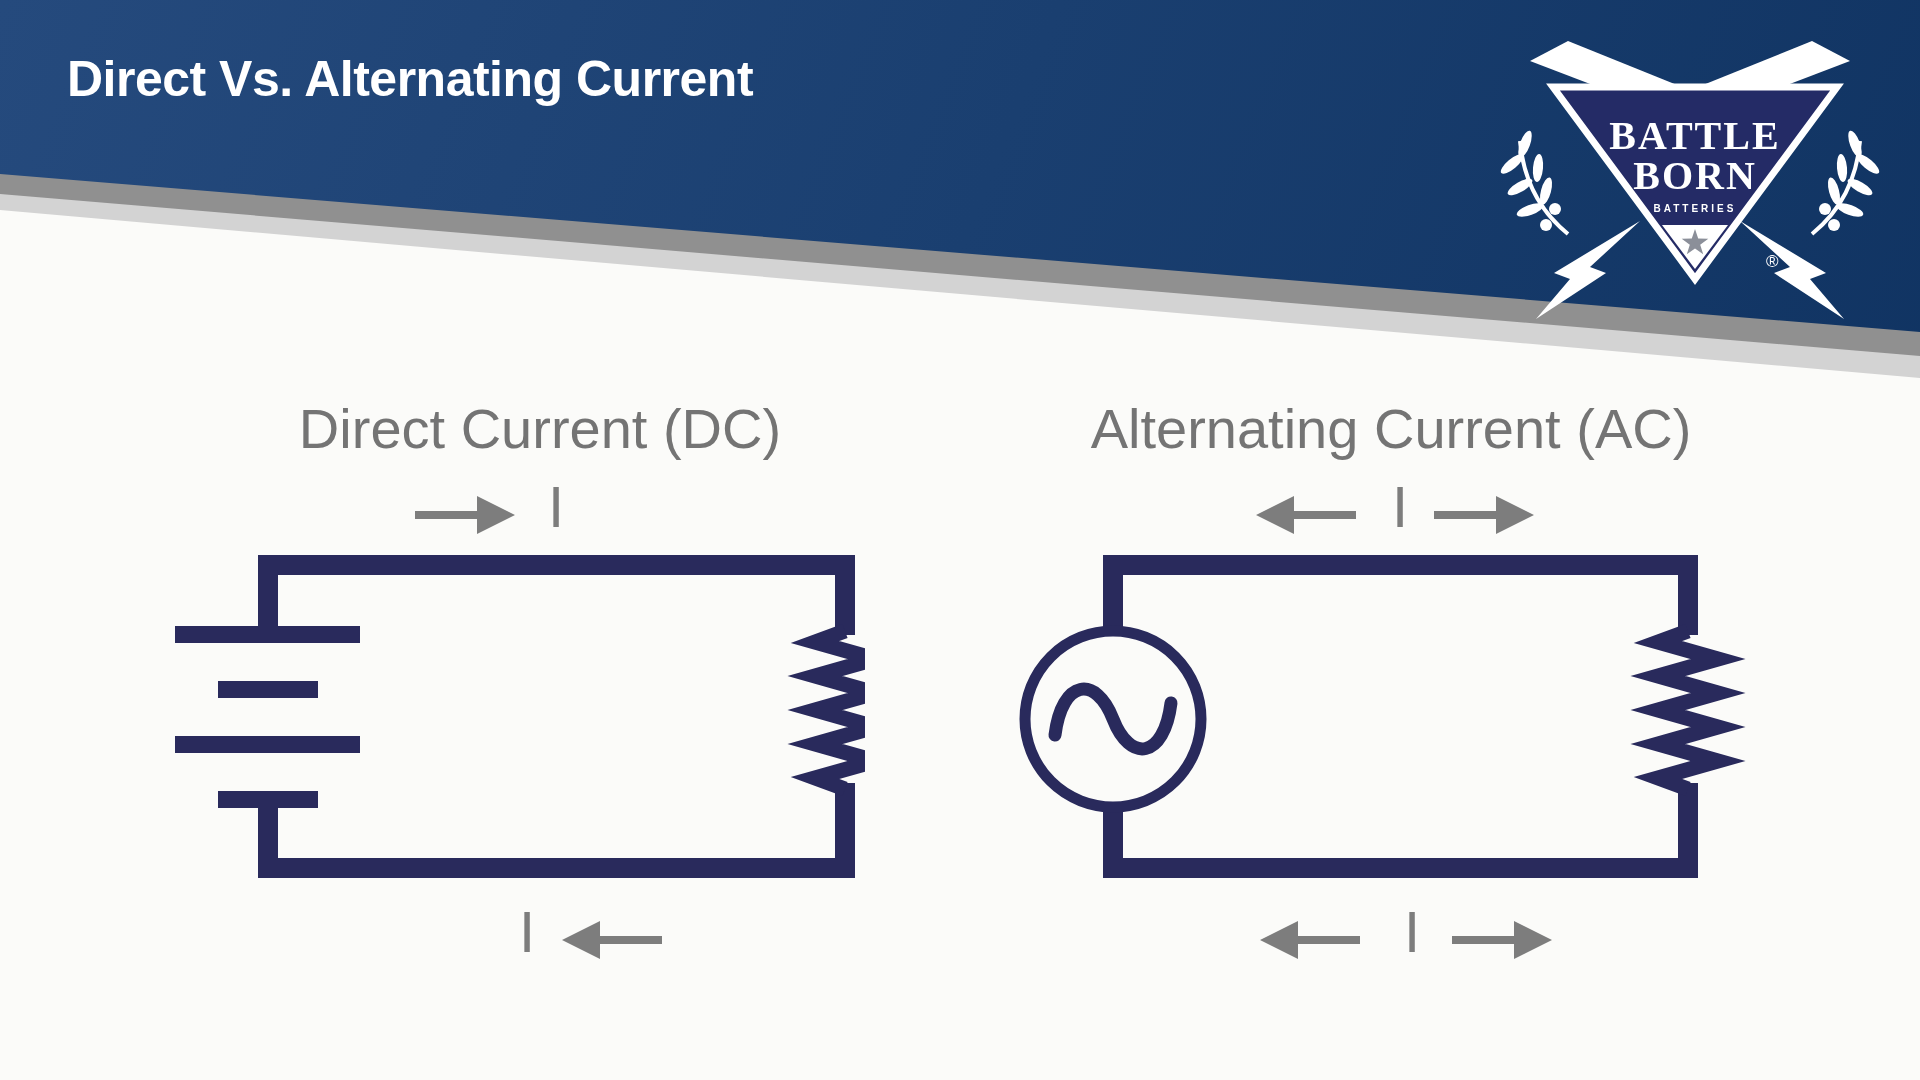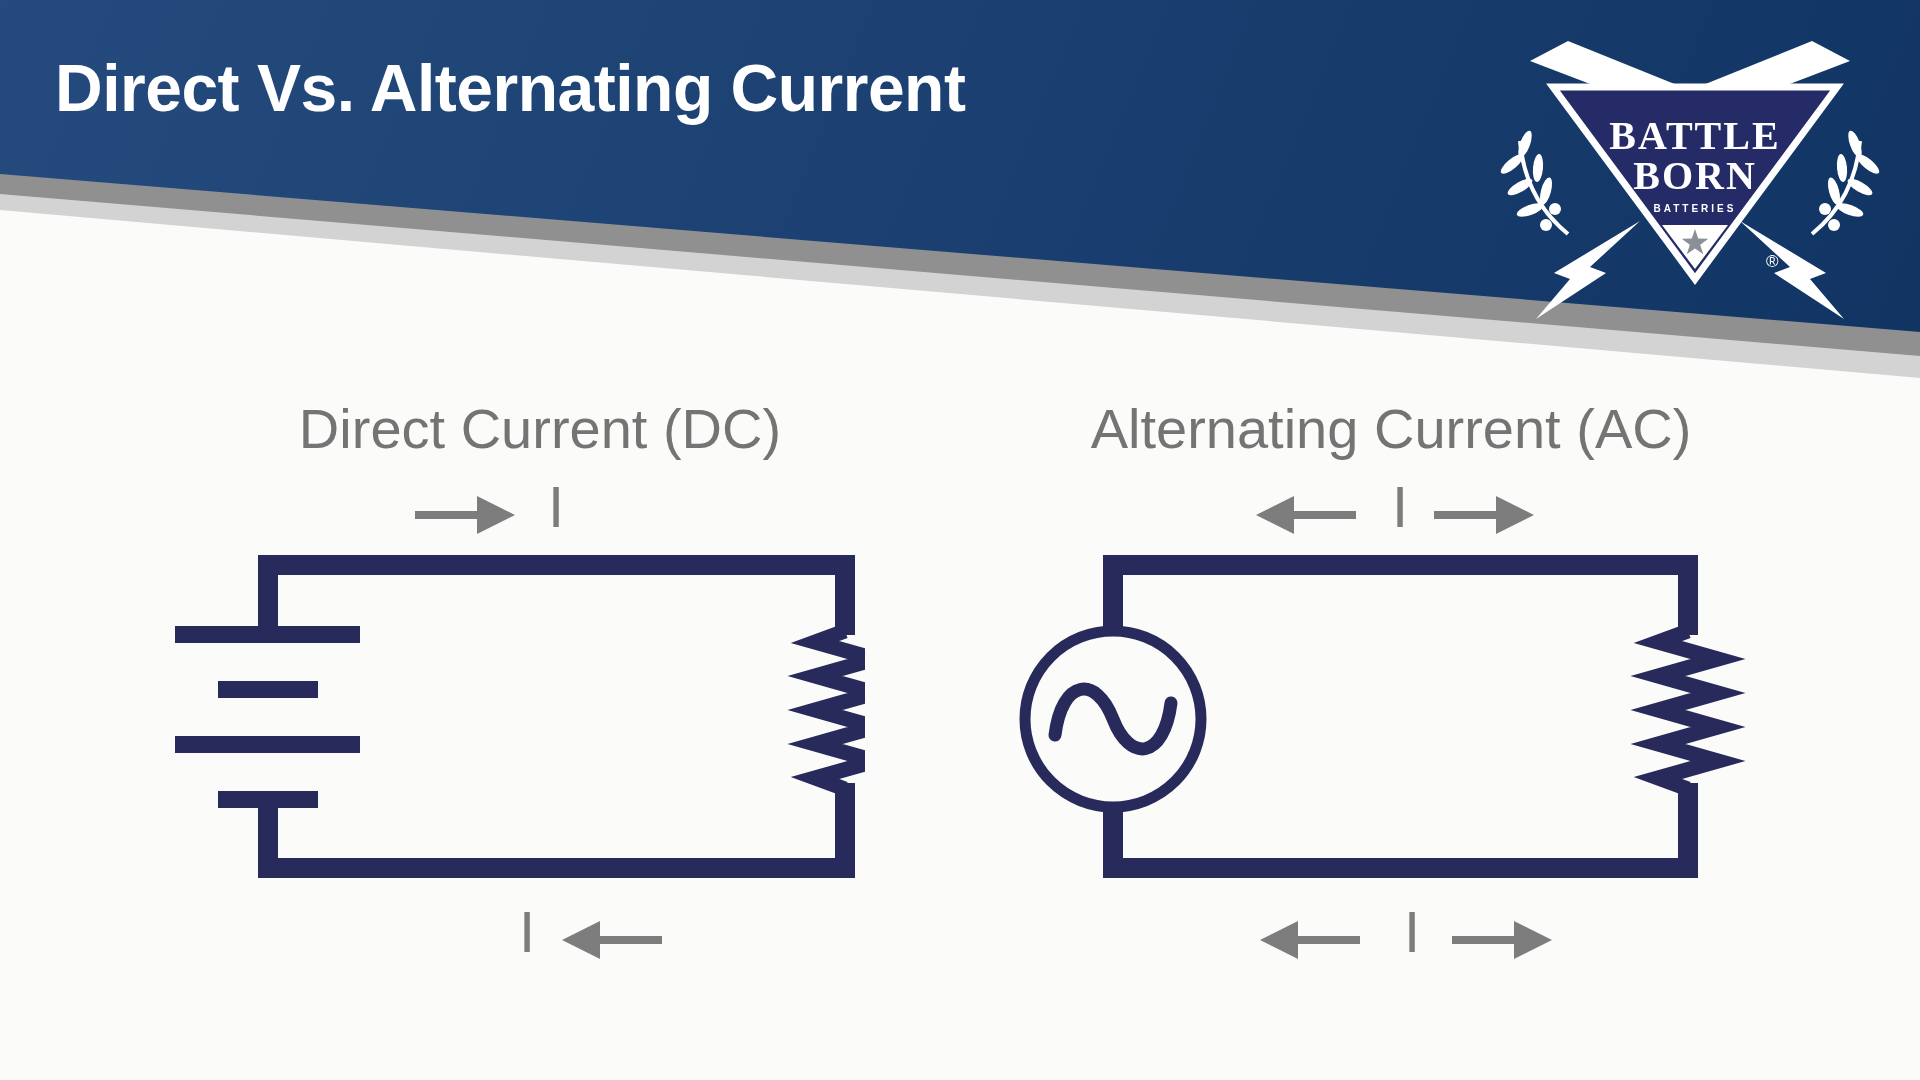--- a/index.html
+++ b/index.html
@@ -7,22 +7,22 @@
           background:#fbfbf9;font-family:"Liberation Sans",sans-serif;}
 
   
   .shadow-light{position:absolute;inset:0;background:#d3d3d3;
     clip-path:polygon(0px 188px,1920px 348px,1920px 378px,0px 210px);}
   .shadow-dark{position:absolute;inset:0;background:#909090;
     clip-path:polygon(0px 172px,1920px 330px,1920px 356px,0px 194px);}
   .banner{position:absolute;inset:0;
     background:linear-gradient(112deg,#254a7d 0%,#1a3f70 45%,#0e315f 100%);
     clip-path:polygon(0px 0px,1920px 0px,1920px 332px,0px 174px);}
-  .page-title{position:absolute;left:55px;top:50px;color:#ffffff;
-    font-size:66px;font-weight:700;letter-spacing:-0.5px;white-space:nowrap;}
+  .page-title{position:absolute;left:67px;top:50px;color:#ffffff;
+    font-size:50px;font-weight:700;letter-spacing:-0.5px;white-space:nowrap;}
 
   
   .logo{position:absolute;left:1470px;top:28px;width:440px;height:292px;}
   .logo text{font-family:"Liberation Serif",serif;font-weight:bold;fill:#ffffff;}
   .logo .word-big{font-size:40px;letter-spacing:2px;}
   .logo .word-small{font-size:10px;letter-spacing:3px;font-family:"Liberation Sans",sans-serif;}
   .logo .reg{font-size:17px;font-family:"Liberation Sans",sans-serif;font-weight:normal;}
 
   
   .circuit-label{position:absolute;top:396px;width:700px;text-align:center;

